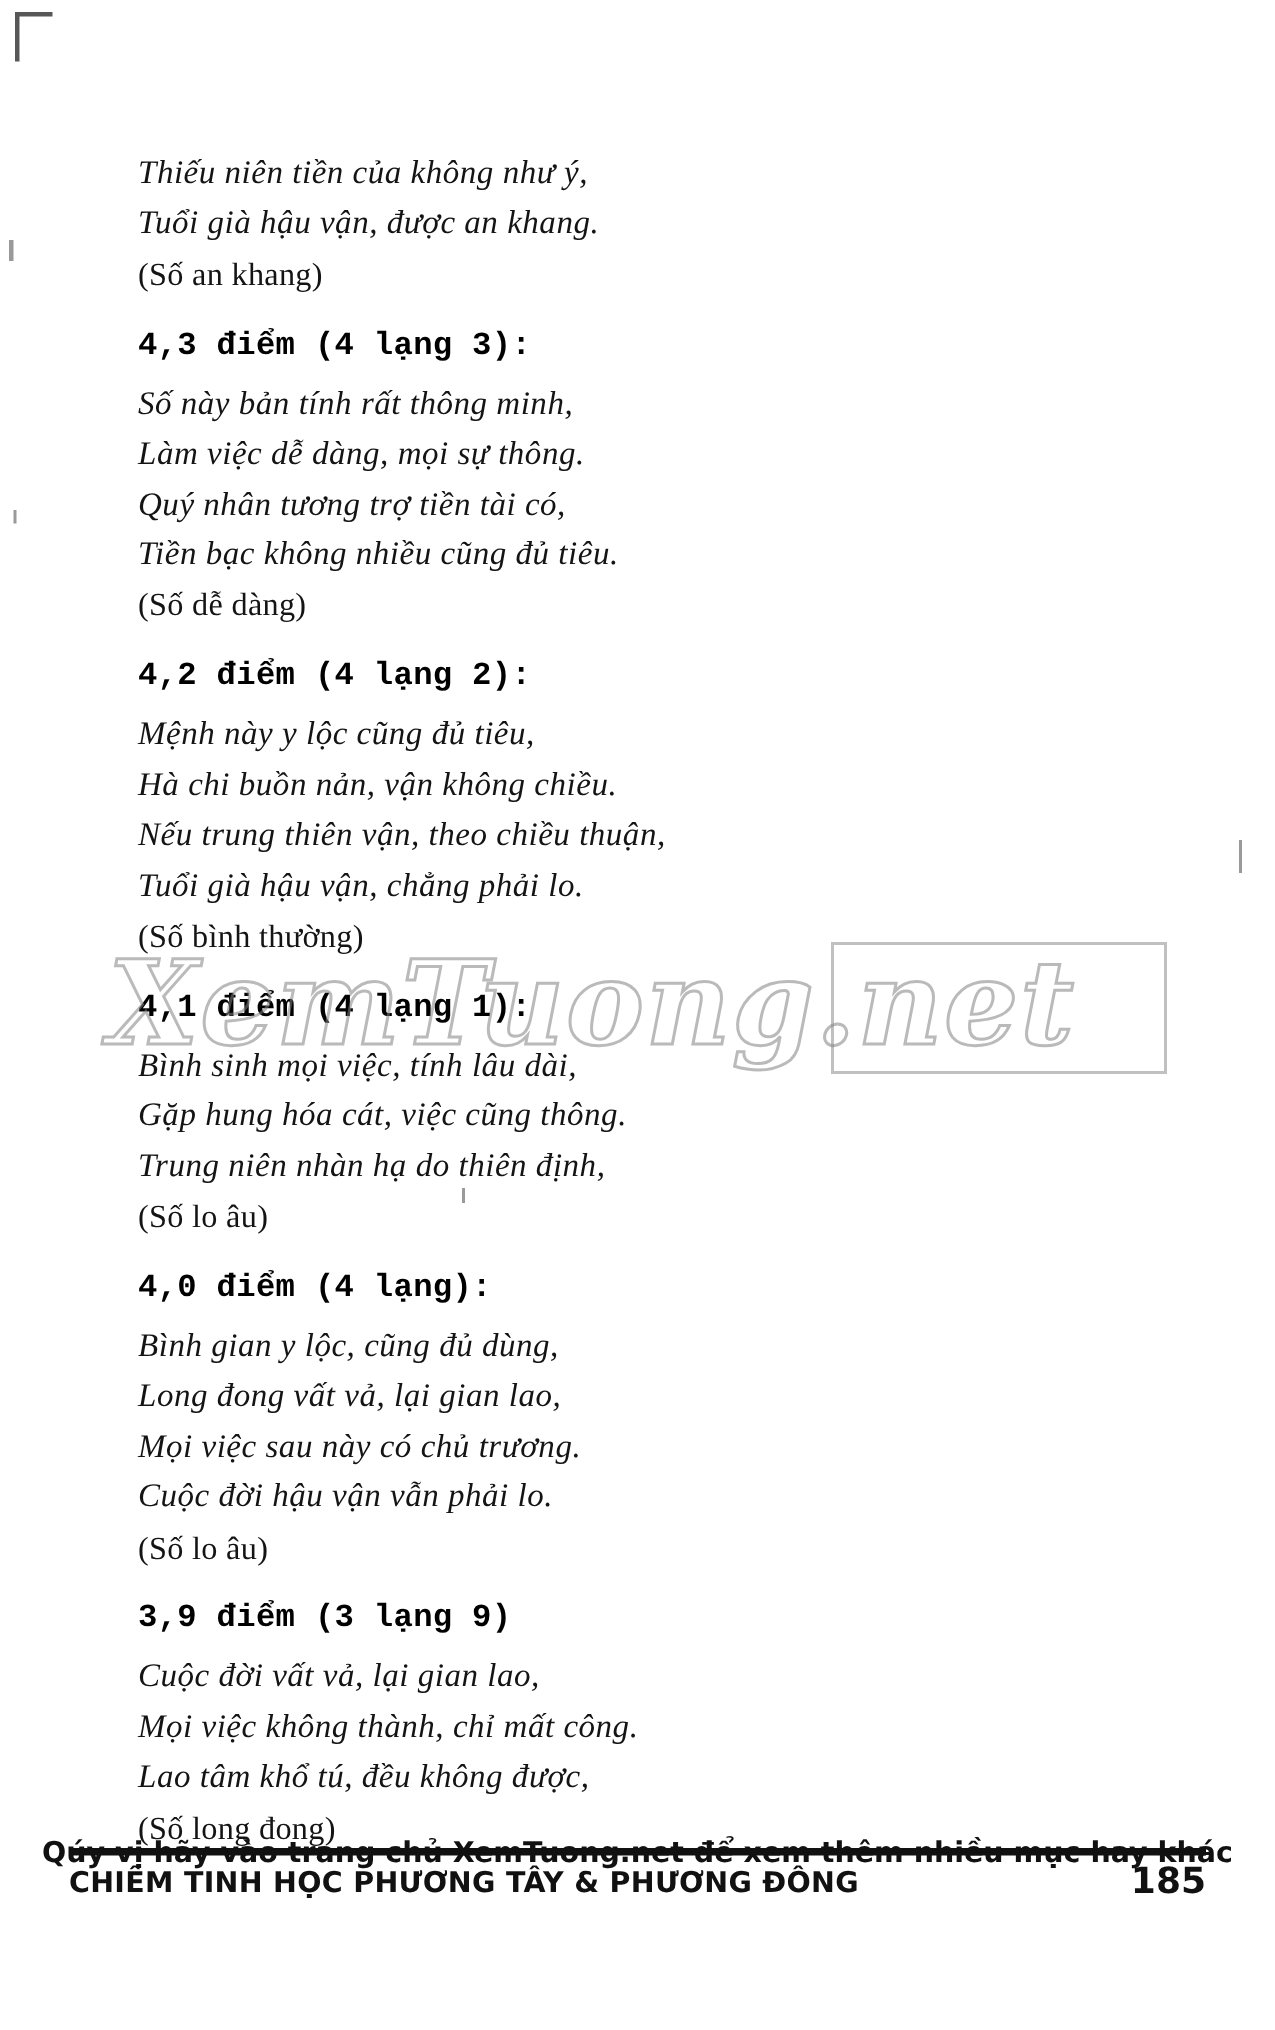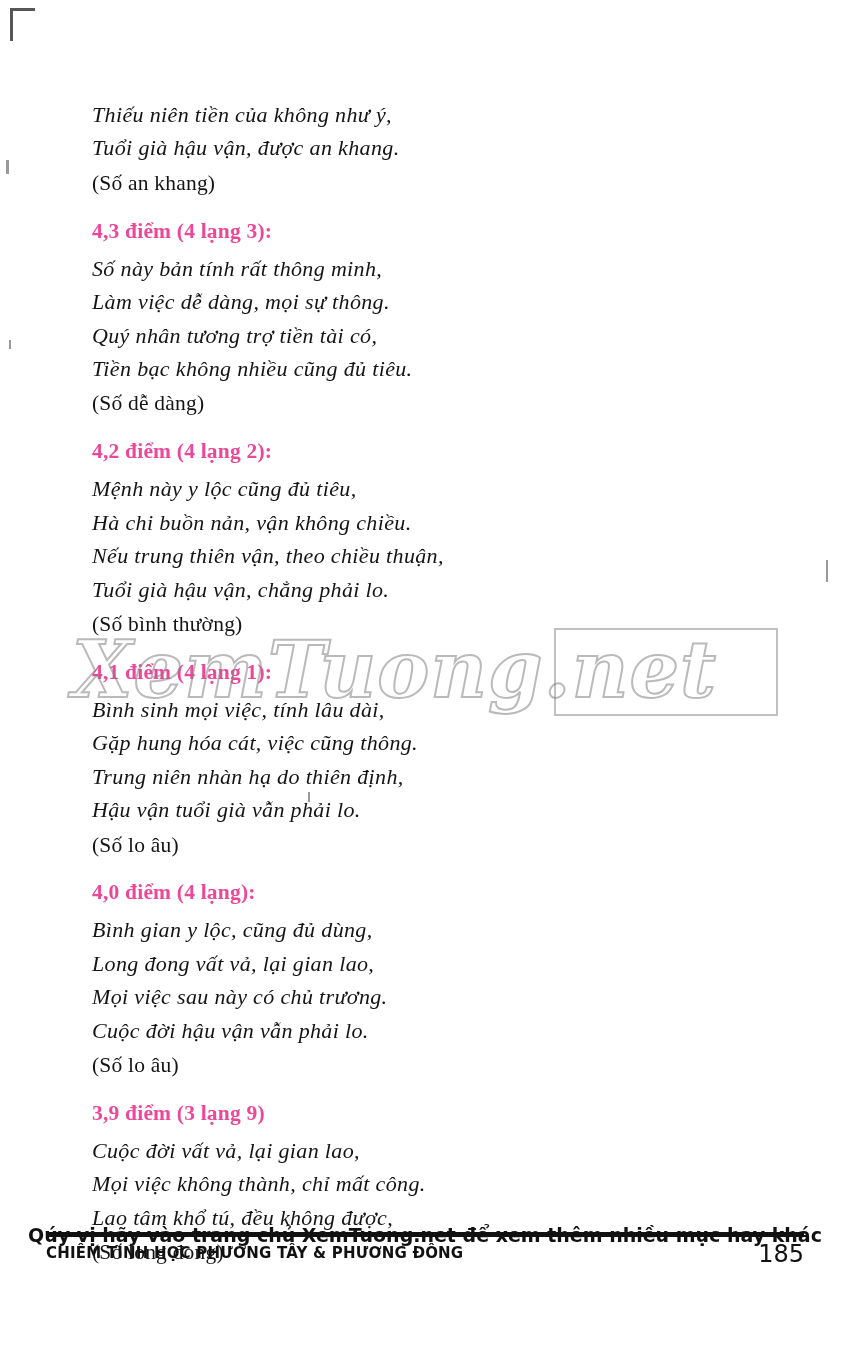--- a/index.html
+++ b/index.html
@@ -48,28 +48,28 @@
     left: 92px;
     top: 98px;
     width: 650px;
   }
 
   .block {
     margin-bottom: 6px;
   }
 
   .heading {
-    font-family: Liberation Serif, serif;
+    font-family: Liberation Mono, monospace;
     font-weight: bold;
     font-size: 21.5px;
     line-height: 1.72;
     letter-spacing: 0.2px;
     margin-top: 12px;
     margin-bottom: 2px;
-    color: #ec4899;
+    color: #000000;
   }
 
   .verse {
     font-style: italic;
     font-size: 22px;
     line-height: 1.52;
     letter-spacing: 0.35px;
     color: #141414;
     white-space: nowrap;
   }
@@ -119,30 +119,30 @@
     width: 758px;
     height: 5px;
     background: #111111;
   }
   .footer-title {
     position: absolute;
     left: 46px;
     top: 1244px;
     font-family: "DejaVu Sans", sans-serif;
     font-weight: bold;
-    font-size: 15px;
+    font-size: 19px;
     letter-spacing: 0.2px;
     color: #111111;
   }
   .page-number {
     position: absolute;
     right: 46px;
     top: 1240px;
     font-family: "DejaVu Sans", sans-serif;
-    font-weight: normal;
+    font-weight: bold;
     font-size: 24px;
     color: #111111;
   }
   .promo {
     position: absolute;
     left: 0;
     top: 1224px;
     width: 850px;
     text-align: center;
     font-family: "DejaVu Sans", sans-serif;
@@ -186,21 +186,20 @@
       <div class="verse">Nếu trung thiên vận, theo chiều thuận,</div>
       <div class="verse">Tuổi già hậu vận, chẳng phải lo.</div>
       <div class="note">(Số bình thường)</div>
     </div>
 
     <div class="block">
       <div class="heading">4,1 điểm (4 lạng 1):</div>
       <div class="verse">Bình sinh mọi việc, tính lâu dài,</div>
       <div class="verse">Gặp hung hóa cát, việc cũng thông.</div>
       <div class="verse">Trung niên nhàn hạ do thiên định,</div>
-      <div class="verse">Hậu vận tuổi già vẫn phải lo.</div>
       <div class="note">(Số lo âu)</div>
     </div>
 
     <div class="block">
       <div class="heading">4,0 điểm (4 lạng):</div>
       <div class="verse">Bình gian y lộc, cũng đủ dùng,</div>
       <div class="verse">Long đong vất vả, lại gian lao,</div>
       <div class="verse">Mọi việc sau này có chủ trương.</div>
       <div class="verse">Cuộc đời hậu vận vẫn phải lo.</div>
       <div class="note">(Số lo âu)</div>

